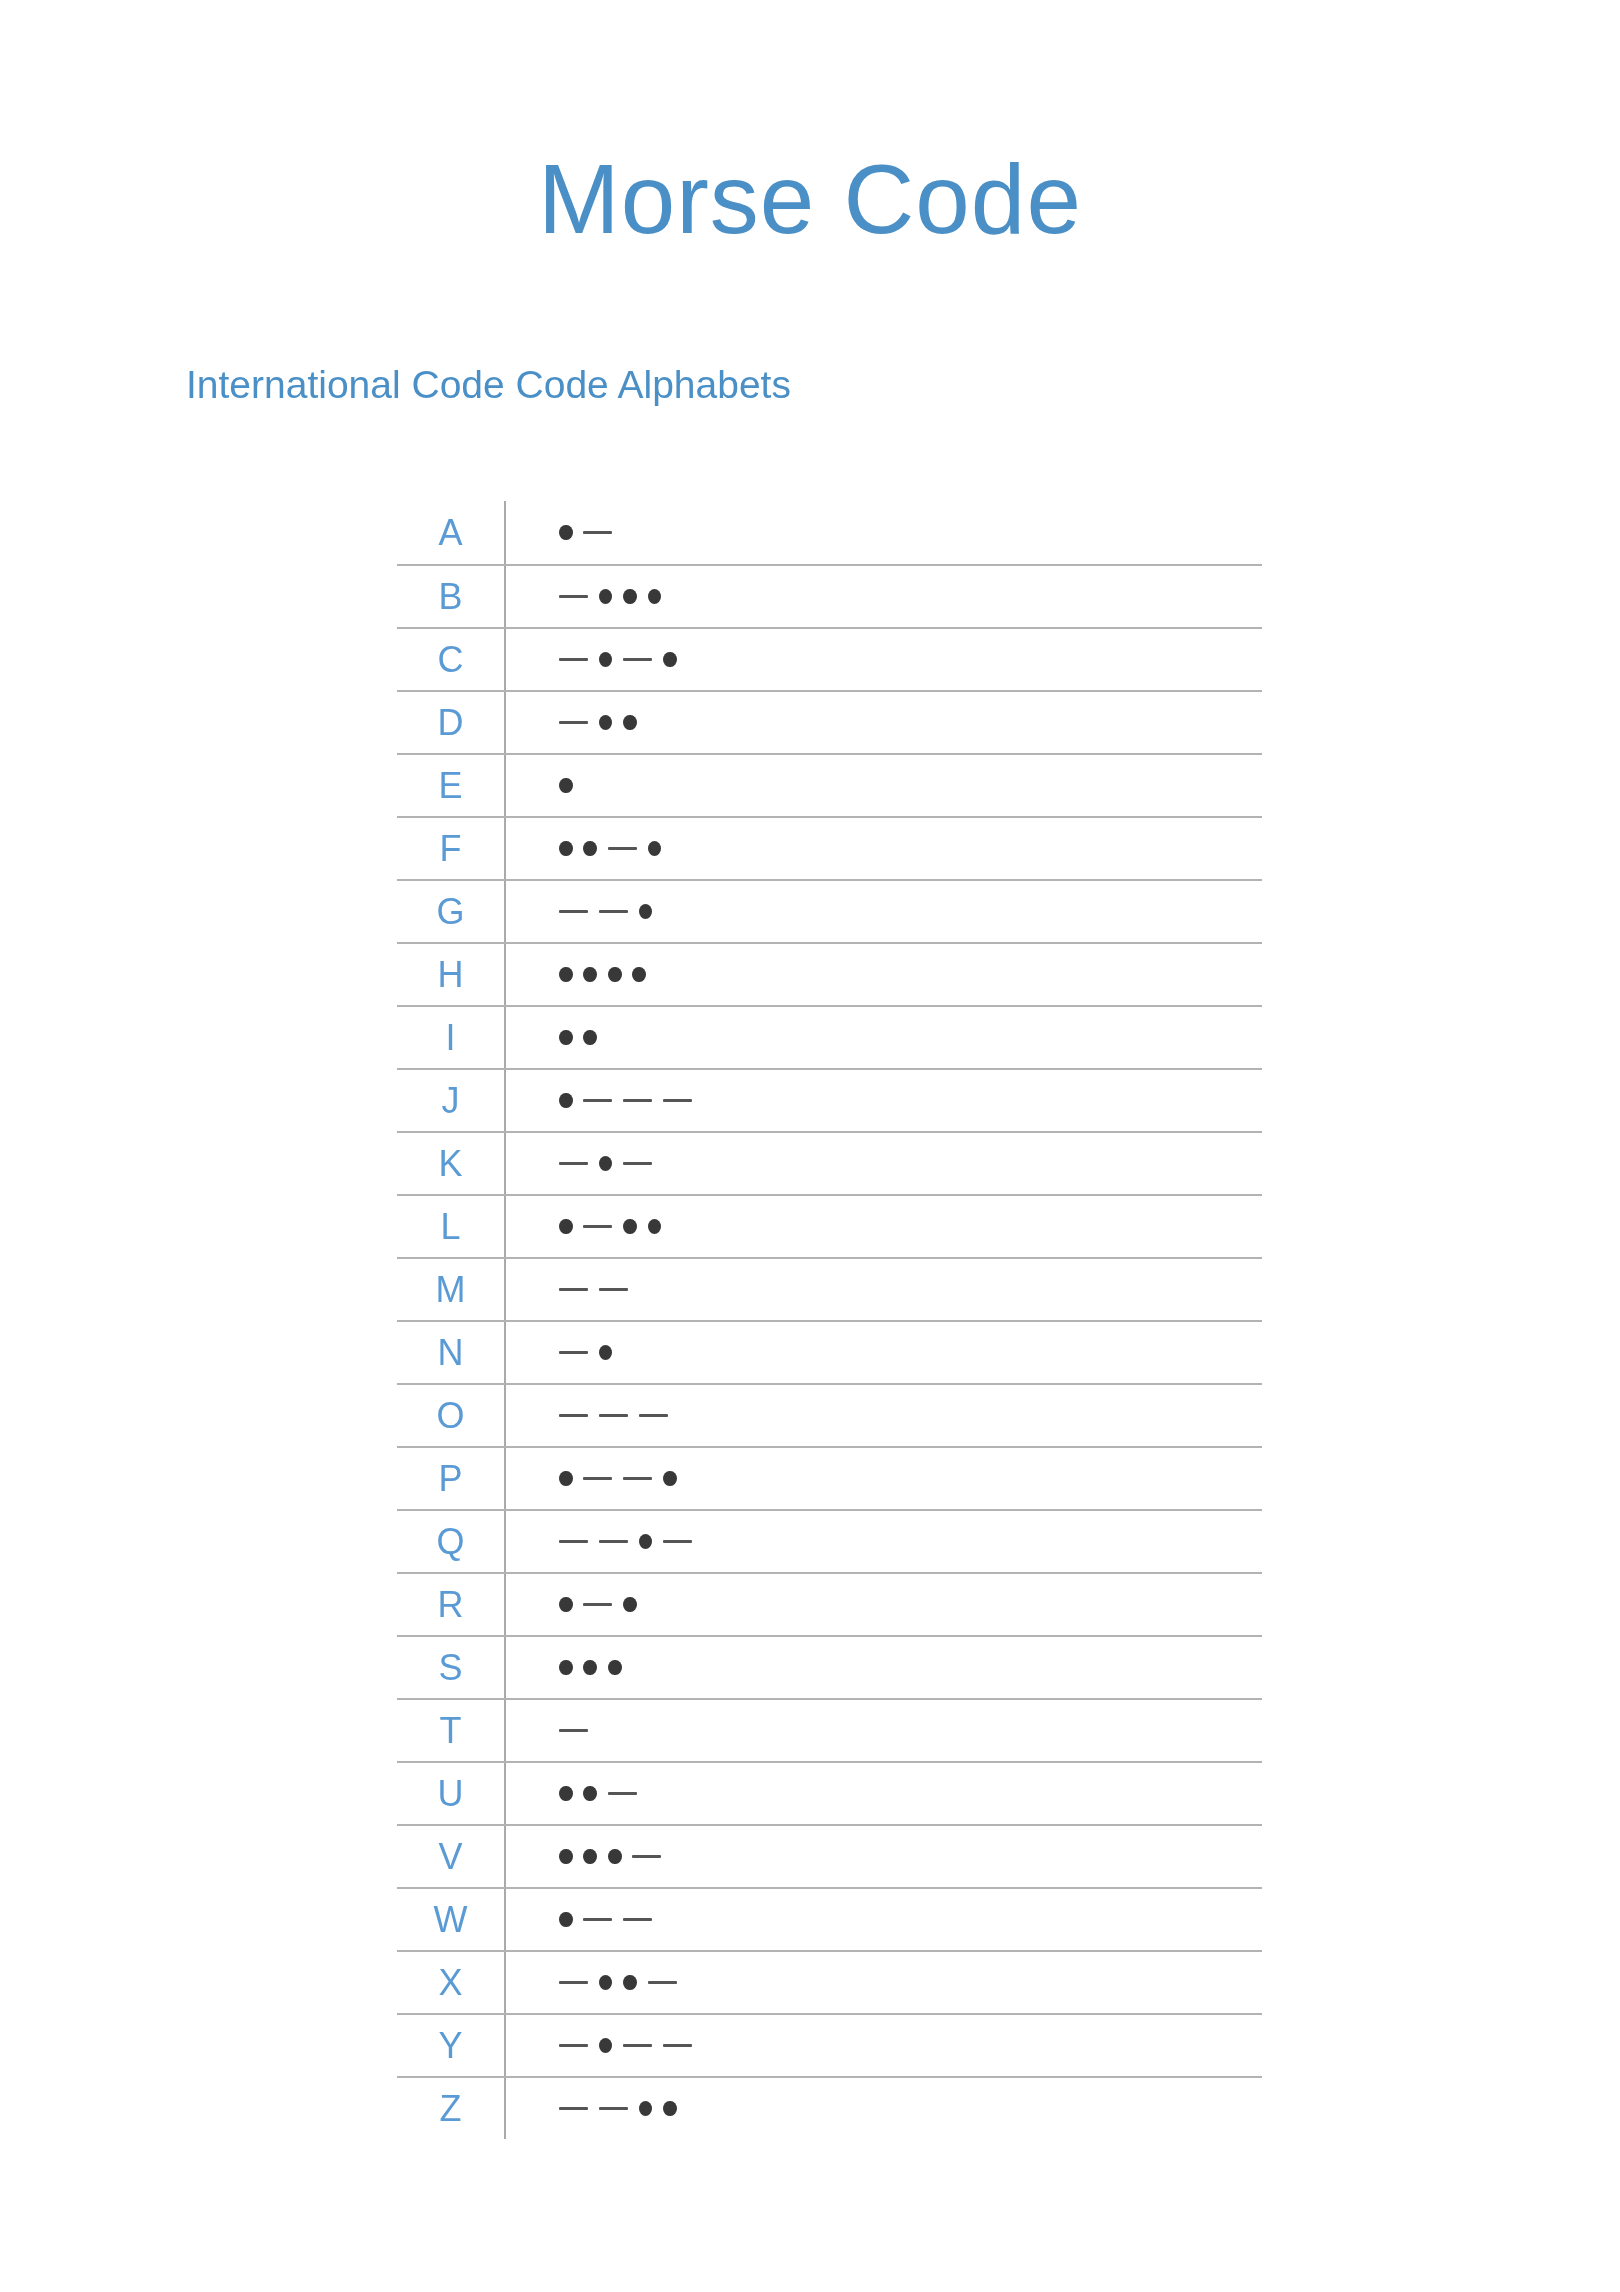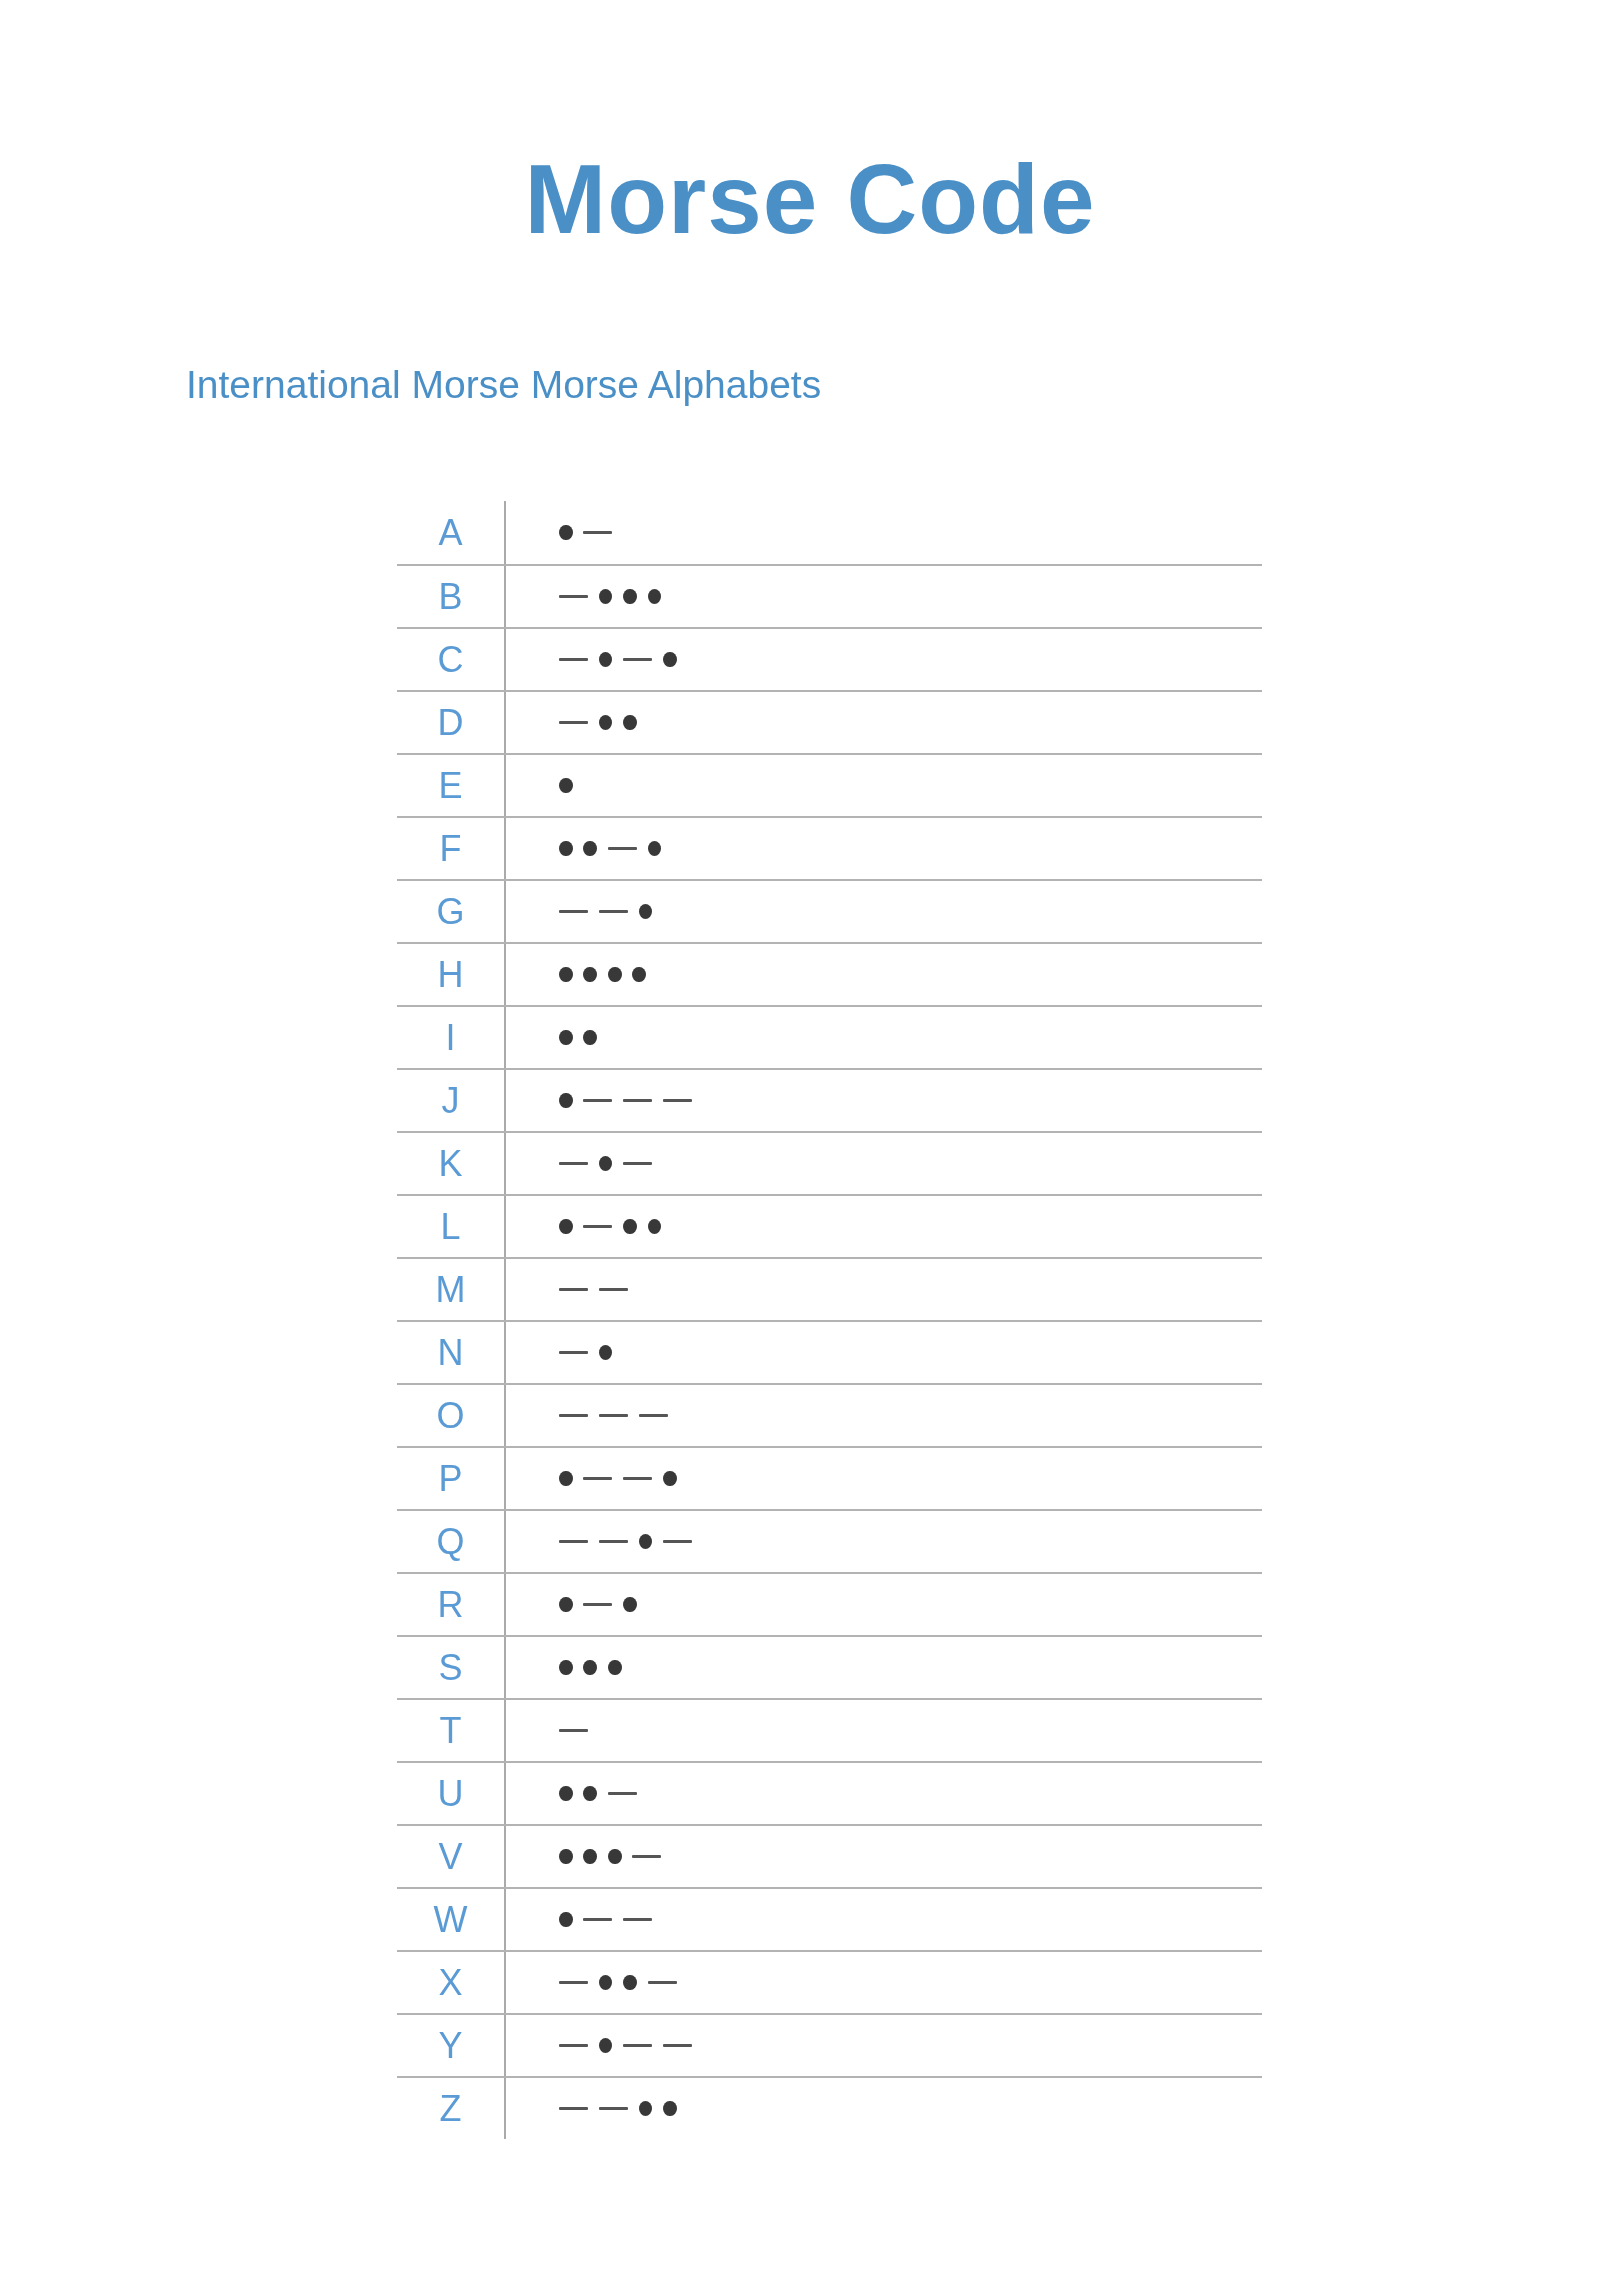--- a/index.html
+++ b/index.html
@@ -20,21 +20,21 @@
     overflow: hidden;
   }
   .page-title {
     position: absolute;
     top: 143px;
     left: 0;
     width: 100%;
     margin: 0;
     text-align: center;
     font-size: 98px;
-    font-weight: 700;
+    font-weight: 400;
     letter-spacing: 1px;
     color: var(--accent, #4a90c7);
   }
   .section-heading {
     position: absolute;
     top: 363px;
     left: 186px;
     margin: 0;
     font-size: 39px;
     font-weight: 300;
@@ -85,21 +85,21 @@
     margin-right: 10.8px;
     flex: 0 0 auto;
   }
 </style>
 </head>
 <body>
 
 <div class="page">
   <h1 class="page-title">Morse Code</h1>
 
-  <h2 class="section-heading">International Morse Morse Alphabets</h2>
+  <h2 class="section-heading">International Code Code Alphabets</h2>
 
   <div class="morse-table" id="morse-table">
       <div class="row">
         <div class="letter-cell">A</div>
         <div class="code-cell">
           <span class="dot"></span>
           <span class="dash"></span>
         </div>
       </div>
       <div class="row">

